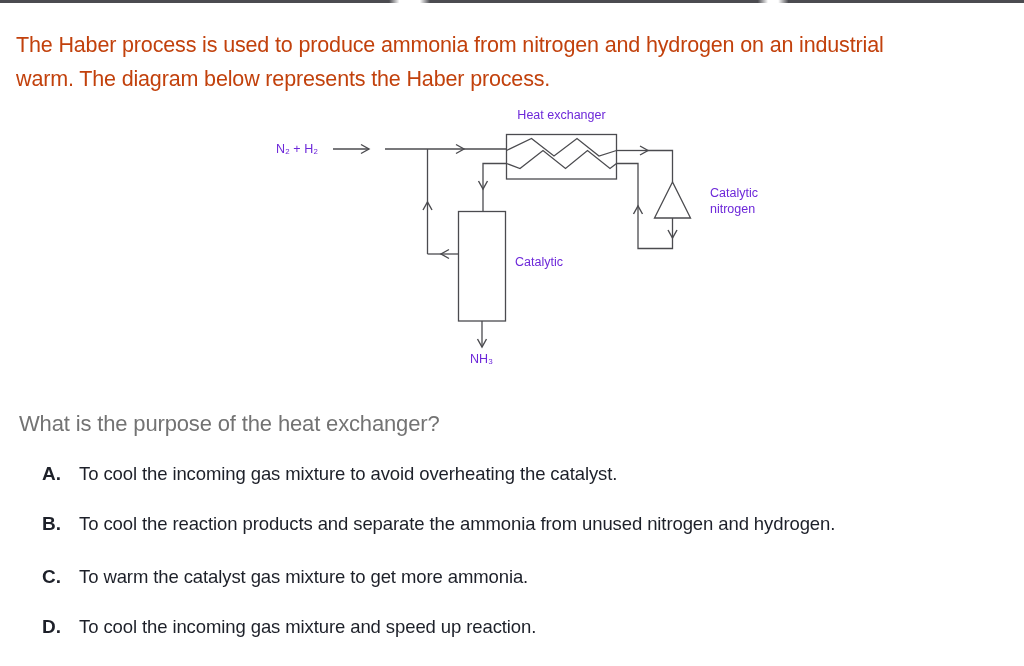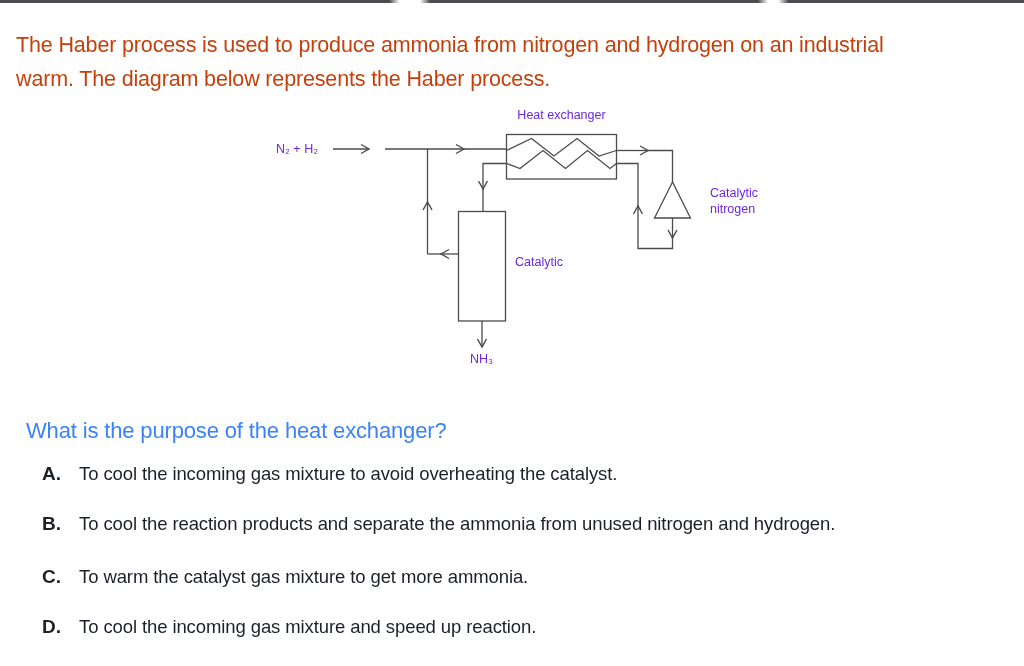--- a/index.html
+++ b/index.html
@@ -51,22 +51,22 @@
   .lbl-catalytic      { left: 696px; top: 185px; line-height: 16px; margin-left: 14px; }
   .lbl-condenser      { left: 515px; top: 255px; }
   .lbl-product        { left: 470px; top: 352px; }
 
   .question {
     position: absolute;
     left: 16px; top: 408px;
     font-size: 22px;
     font-weight: 500;
     letter-spacing: -0.15px;
-    margin: 10px;
-    color: #3b82f6;
+    margin: 3px;
+    color: #737373;
   }
   .option {
     position: absolute;
     left: 42px;
     display: flex;
     align-items: baseline;
     cursor: default;
   }
   .option-a { top: 463px; }
   .option-b { top: 513px; }

